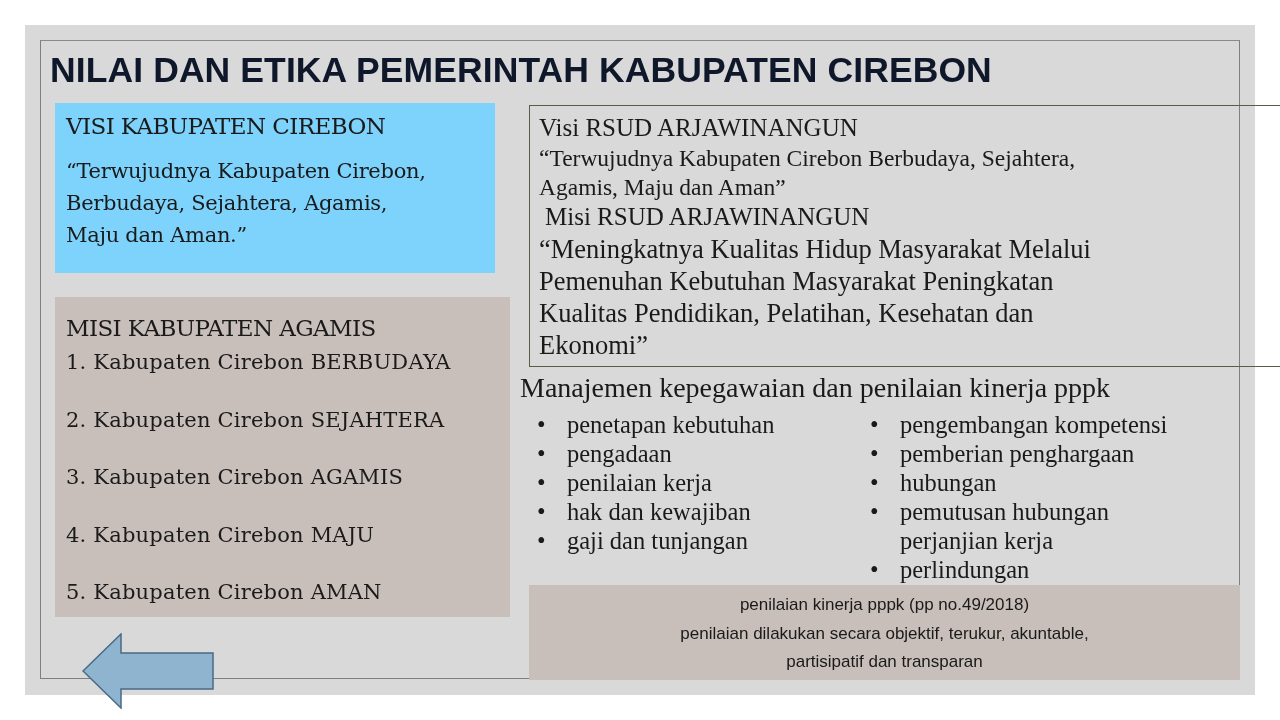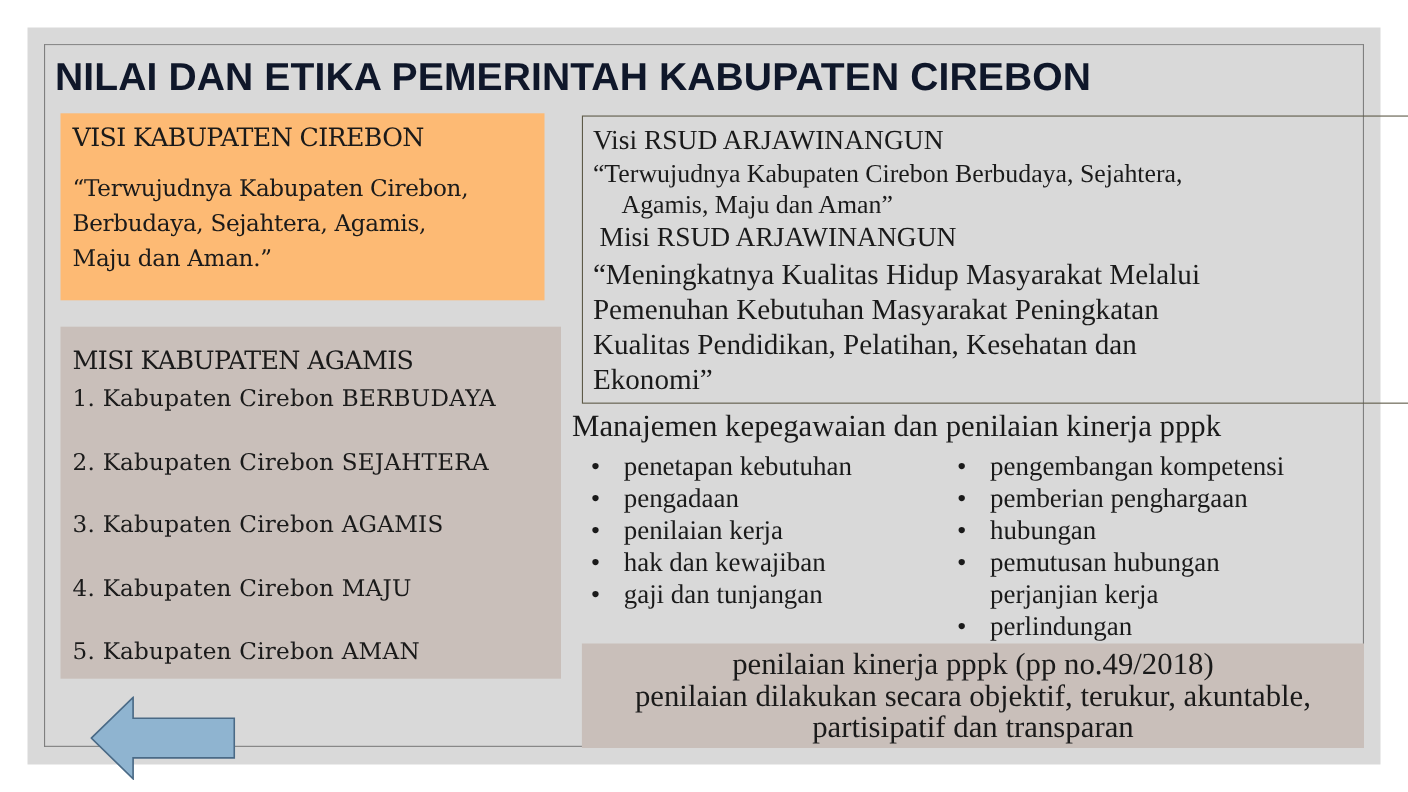--- a/index.html
+++ b/index.html
@@ -1,39 +1,39 @@
 <!DOCTYPE html>
 <html><head>
 <meta charset="utf-8">
 <style>
   html, body { margin:0; padding:0; }
   body { width:1280px; height:720px; background:#ffffff; position:relative; overflow:hidden; font-family:"DejaVu Serif", serif; color:#1a1a1a; }
   .slide { position:absolute; left:25px; top:25px; width:1230px; height:670px; background:#d9d9d9; }
   .frame { position:absolute; left:40px; top:40px; width:1200px; height:639px; border:1.5px solid #7f7f7f; border-top-color:#8a8a8a; box-sizing:border-box; }
   .title { position:absolute; left:50px; top:50px; font-family:"Liberation Sans", sans-serif; font-weight:bold; font-size:35.5px; color:#0f172a; letter-spacing:0.1px; white-space:nowrap; }
-  .visi-box { position:absolute; left:55px; top:103px; width:440px; height:170px; background:#fdba74; }
+  .visi-box { position:absolute; left:55px; top:103px; width:440px; height:170px; background:#7dd3fc; }
   .visi-box .head { position:absolute; left:11px; top:10px; font-size:23px; font-family:"DejaVu Serif", serif; letter-spacing:-0.6px; white-space:nowrap; }
   .visi-box .body { position:absolute; left:11px; top:52px; font-size:21px; line-height:32px; letter-spacing:-0.3px; white-space:pre-line; }
   .misi-box { position:absolute; left:55px; top:297px; width:455px; height:320px; background:#c9bfba; }
   .misi-box .head { position:absolute; left:11px; top:18px; font-size:23px; letter-spacing:-0.6px; white-space:nowrap; }
   .misi-box ol { list-style:none; margin:0; padding:0; position:absolute; left:11px; top:53px; }
   .misi-box li { font-size:21px; height:57.5px; letter-spacing:0.2px; white-space:nowrap; }
   .rsud-box { position:absolute; left:529px; top:105px; width:842px; height:262px; border:1.5px solid #5e5a48; box-sizing:border-box; }
   .rsud-box .line { position:absolute; left:9px; white-space:nowrap; font-family:"Liberation Serif", serif; }
   .r-h { font-size:25px; }
   .r-t { font-size:23.5px; }
   .r-big { font-size:26.5px; }
   .manage-title { position:absolute; left:520px; top:372px; font-family:"Liberation Serif", serif; font-size:28px; white-space:nowrap; }
   .manage-list { position:absolute; top:410px; list-style:none; margin:0; padding:0; font-family:"Liberation Serif", serif; font-size:24.5px; }
   .manage-list li { position:relative; padding-left:30px; line-height:29px; white-space:nowrap; }
   .manage-list li .bullet { position:absolute; left:0; top:0; }
   .manage-list li .cont { display:block; }
   .col1 { left:537px; }
   .col2 { left:870px; }
-  .pp-box { position:absolute; left:529px; top:585px; width:711px; height:95px; background:#c9bfba; text-align:center; font-family:Liberation Serif, serif; font-size:28px; line-height:28.5px; padding-top:6px; box-sizing:border-box; }
+  .pp-box { position:absolute; left:529px; top:585px; width:711px; height:95px; background:#c9bfba; text-align:center; font-family:Liberation Sans, sans-serif; font-size:17px; line-height:28.5px; padding-top:6px; box-sizing:border-box; }
   .pp-box div { white-space:nowrap; }
   .arrow { position:absolute; left:82px; top:633px; width:132px; height:76px; cursor:pointer; }
 </style>
 </head>
 <body>
 
 <div class="slide"></div>
 <div class="frame"></div>
 
 <div class="title">NILAI DAN ETIKA PEMERINTAH KABUPATEN CIREBON</div>
@@ -52,21 +52,21 @@
     <li>2. Kabupaten Cirebon SEJAHTERA</li>
     <li>3. Kabupaten Cirebon AGAMIS</li>
     <li>4. Kabupaten Cirebon MAJU</li>
     <li>5. Kabupaten Cirebon AMAN</li>
   </ol>
 </div>
 
 <div class="rsud-box">
   <div class="line r-h" style="top:8px;">Visi RSUD ARJAWINANGUN</div>
   <div class="line r-t" style="top:39px;">“Terwujudnya Kabupaten Cirebon Berbudaya, Sejahtera,</div>
-  <div class="line r-t" style="top:68px;margin-left:26px;">Agamis, Maju dan Aman”</div>
+  <div class="line r-t" style="top:68px;">Agamis, Maju dan Aman”</div>
   <div class="line r-h" style="top:97px; left:15px;">Misi RSUD ARJAWINANGUN</div>
   <div class="line r-big" style="top:160px;">Pemenuhan Kebutuhan Masyarakat Peningkatan</div>
   <div class="line r-big" style="top:128px;">“Meningkatnya Kualitas Hidup Masyarakat Melalui</div>
   <div class="line r-big" style="top:192px;">Kualitas Pendidikan, Pelatihan, Kesehatan dan</div>
   <div class="line r-big" style="top:224px;">Ekonomi”</div>
 </div>
 
 <div class="manage-title">Manajemen kepegawaian dan penilaian kinerja pppk</div>
 
 <ul class="manage-list col1">

